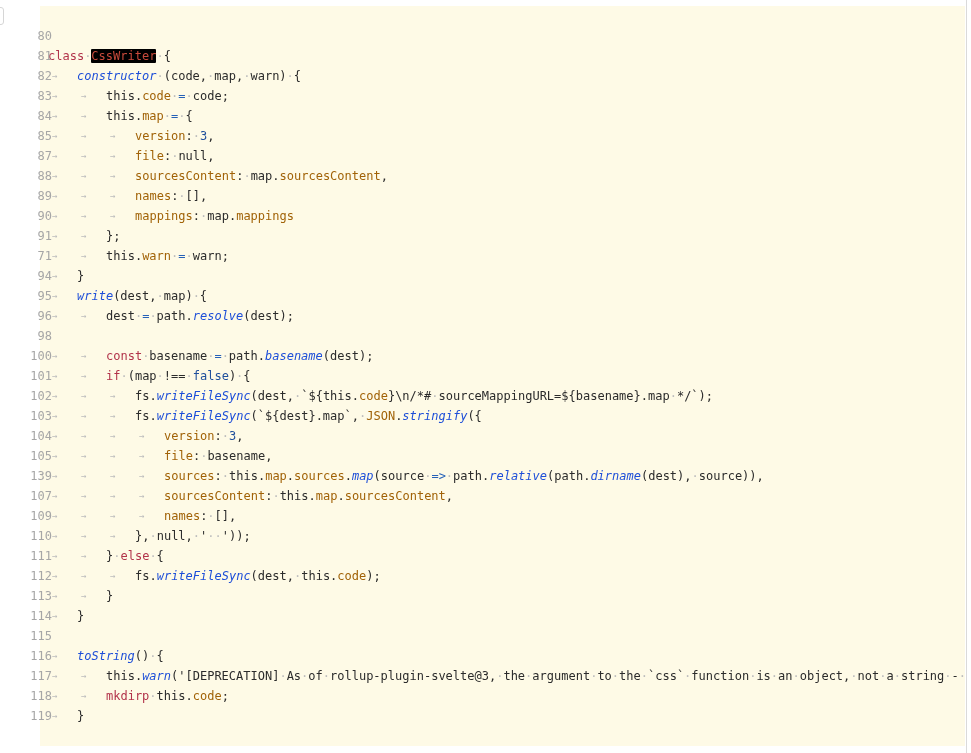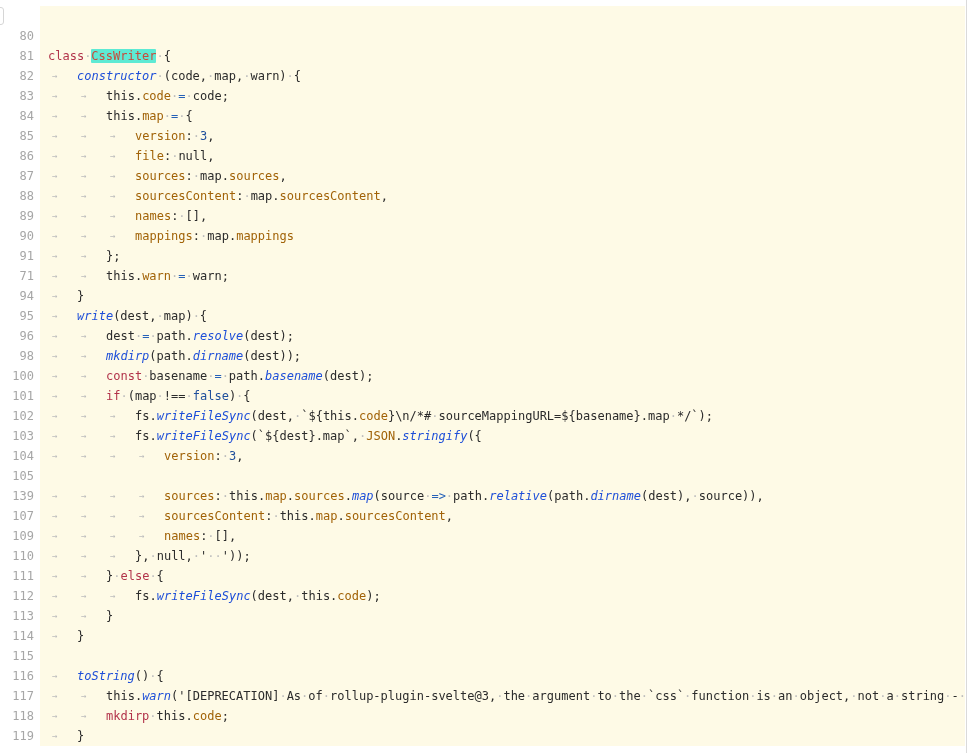--- a/index.html
+++ b/index.html
@@ -5,30 +5,30 @@
     html, body { margin: 0; padding: 0; background: #ffffff; }
     body { width: 971px; height: 753px; overflow: hidden; position: relative;
       font-family: "DejaVu Sans Mono", "Liberation Mono", monospace; font-size: 12px; }
     .viewer { position: absolute; left: 0; top: 0; width: 971px; height: 753px; }
     .gutter-bracket { position: absolute; left: -4px; top: 7px; width: 6px; height: 16px;
       border: 1px solid #d6d6d6; border-radius: 3px; background: #fff; }
     .code-bg { position: absolute; left: 40px; top: 6px; width: 925px; height: 740px; background: #fefae6; }
     .scroll-rule { position: absolute; left: 966px; top: 0; width: 1px; height: 753px; background: #dadada; }
     .lines { position: absolute; left: 0; top: 6px; width: 966px; }
     .line { position: relative; height: 20px; line-height: 20px; white-space: pre; }
-    .ln { position: absolute; left: 0; width: 34px; text-align: right; color: #a6a6a6; font-size: 12px; }
+    .ln { position: absolute; left: 0; width: 34px; text-align: right; color: #a6a6a6; font-size: 12px; padding-left: 18px; }
     .code { position: absolute; left: 48px; color: #2b2b2b; letter-spacing: 0.0px; }
     .tab { display: inline-block; width: 29px; color: #bdbdbd; font-size: 9px; vertical-align: top; }
     .tab::before { content: "\2192"; display: inline-block; padding-left: 4px; }
     .kw { color: #b2334a; }
     .fn { color: #1d4ed8; font-style: italic; }
     .prop { color: #a16207; }
     .op { color: #2661b8; }
     .lit { color: #1f4f9c; }
-    .hl { background: #5eead4; border-radius: 1px; }
+    .hl { background: #000000; border-radius: 1px; }
     .cls { color: #c84a3b; }
     .sp { color: #bdbdbd; }
   </style>
 </head>
 <body>
 
 <div class="viewer">
   <div class="gutter-bracket"></div>
   <div class="code-bg"></div>
   <div class="scroll-rule"></div>
@@ -58,24 +58,20 @@
     <div class="line">
       <span class="ln">84</span>
       <span class="code"><span class="tab"></span><span class="tab"></span><span class="tab"></span><span class="prop">version</span>:<span class="sp">·</span><span class="lit">3</span>,</span>
     </div>
 
     <div class="line">
       <span class="ln">85</span>
       <span class="code"><span class="tab"></span><span class="tab"></span><span class="tab"></span><span class="prop">file</span>:<span class="sp">·</span>null,</span>
     </div>
 
-    <div class="line">
-      <span class="ln">86</span>
-      <span class="code"><span class="tab"></span><span class="tab"></span><span class="tab"></span><span class="prop">sources</span>:<span class="sp">·</span>map.<span class="prop">sources</span>,</span>
-    </div>
 
     <div class="line">
       <span class="ln">87</span>
       <span class="code"><span class="tab"></span><span class="tab"></span><span class="tab"></span><span class="prop">sourcesContent</span>:<span class="sp">·</span>map.<span class="prop">sourcesContent</span>,</span>
     </div>
 
     <div class="line">
       <span class="ln">88</span>
       <span class="code"><span class="tab"></span><span class="tab"></span><span class="tab"></span><span class="prop">names</span>:<span class="sp">·</span>[],</span>
     </div>
@@ -105,21 +101,20 @@
       <span class="code"><span class="tab"></span><span class="fn">write</span>(dest,<span class="sp">·</span>map)<span class="sp">·</span>{</span>
     </div>
 
     <div class="line">
       <span class="ln">95</span>
       <span class="code"><span class="tab"></span><span class="tab"></span>dest<span class="sp">·</span><span class="op">=</span><span class="sp">·</span>path.<span class="fn">resolve</span>(dest);</span>
     </div>
 
     <div class="line">
       <span class="ln">96</span>
-      <span class="code"><span class="tab"></span><span class="tab"></span><span class="fn">mkdirp</span>(path.<span class="fn">dirname</span>(dest));</span>
     </div>
 
     <div class="line">
       <span class="ln">98</span>
       <span class="code"><span class="tab"></span><span class="tab"></span><span class="kw">const</span><span class="sp">·</span>basename<span class="sp">·</span><span class="op">=</span><span class="sp">·</span>path.<span class="fn">basename</span>(dest);</span>
     </div>
 
     <div class="line">
       <span class="ln">100</span>
       <span class="code"><span class="tab"></span><span class="tab"></span><span class="kw">if</span><span class="sp">·</span>(map<span class="sp">·</span>!==<span class="sp">·</span><span class="lit">false</span>)<span class="sp">·</span>{</span>
@@ -135,20 +130,21 @@
       <span class="code"><span class="tab"></span><span class="tab"></span><span class="tab"></span>fs.<span class="fn">writeFileSync</span>(`${dest}.map`,<span class="sp">·</span><span class="prop">JSON</span>.<span class="fn">stringify</span>({</span>
     </div>
 
     <div class="line">
       <span class="ln">103</span>
       <span class="code"><span class="tab"></span><span class="tab"></span><span class="tab"></span><span class="tab"></span><span class="prop">version</span>:<span class="sp">·</span><span class="lit">3</span>,</span>
     </div>
 
     <div class="line">
       <span class="ln">104</span>
+      <span class="code"><span class="tab"></span><span class="tab"></span><span class="tab"></span><span class="tab"></span><span class="prop">file</span>:<span class="sp">·</span>basename,</span>
     </div>
 
     <div class="line">
       <span class="ln">105</span>
       <span class="code"><span class="tab"></span><span class="tab"></span><span class="tab"></span><span class="tab"></span><span class="prop">sources</span>:<span class="sp">·</span>this.<span class="prop">map</span>.<span class="prop">sources</span>.<span class="fn">map</span>(source<span class="sp">·</span><span class="op">=&gt;</span><span class="sp">·</span>path.<span class="fn">relative</span>(path.<span class="fn">dirname</span>(dest),<span class="sp">·</span>source)),</span>
     </div>
 
     <div class="line">
       <span class="ln">139</span>
       <span class="code"><span class="tab"></span><span class="tab"></span><span class="tab"></span><span class="tab"></span><span class="prop">sourcesContent</span>:<span class="sp">·</span>this.<span class="prop">map</span>.<span class="prop">sourcesContent</span>,</span>

